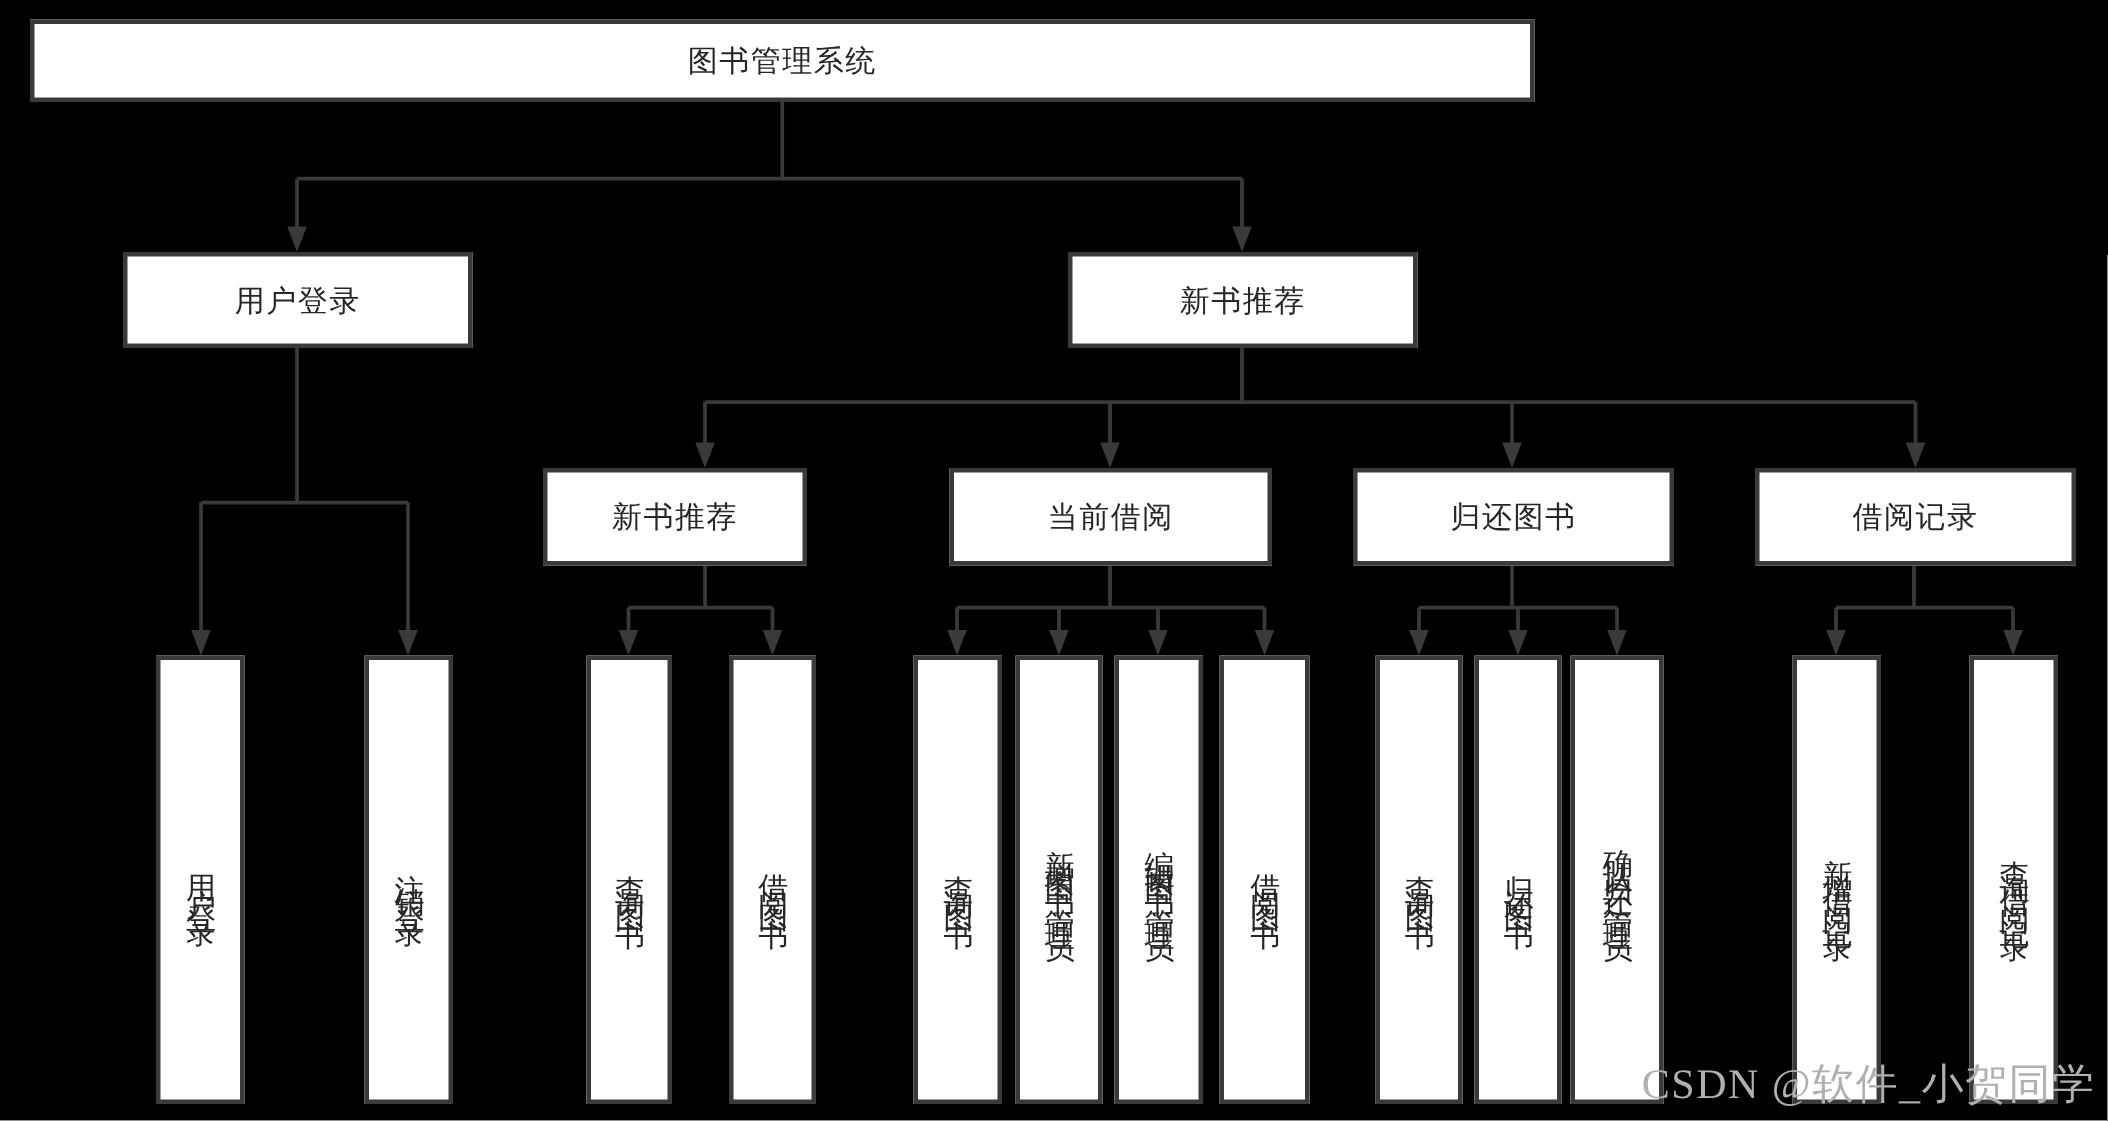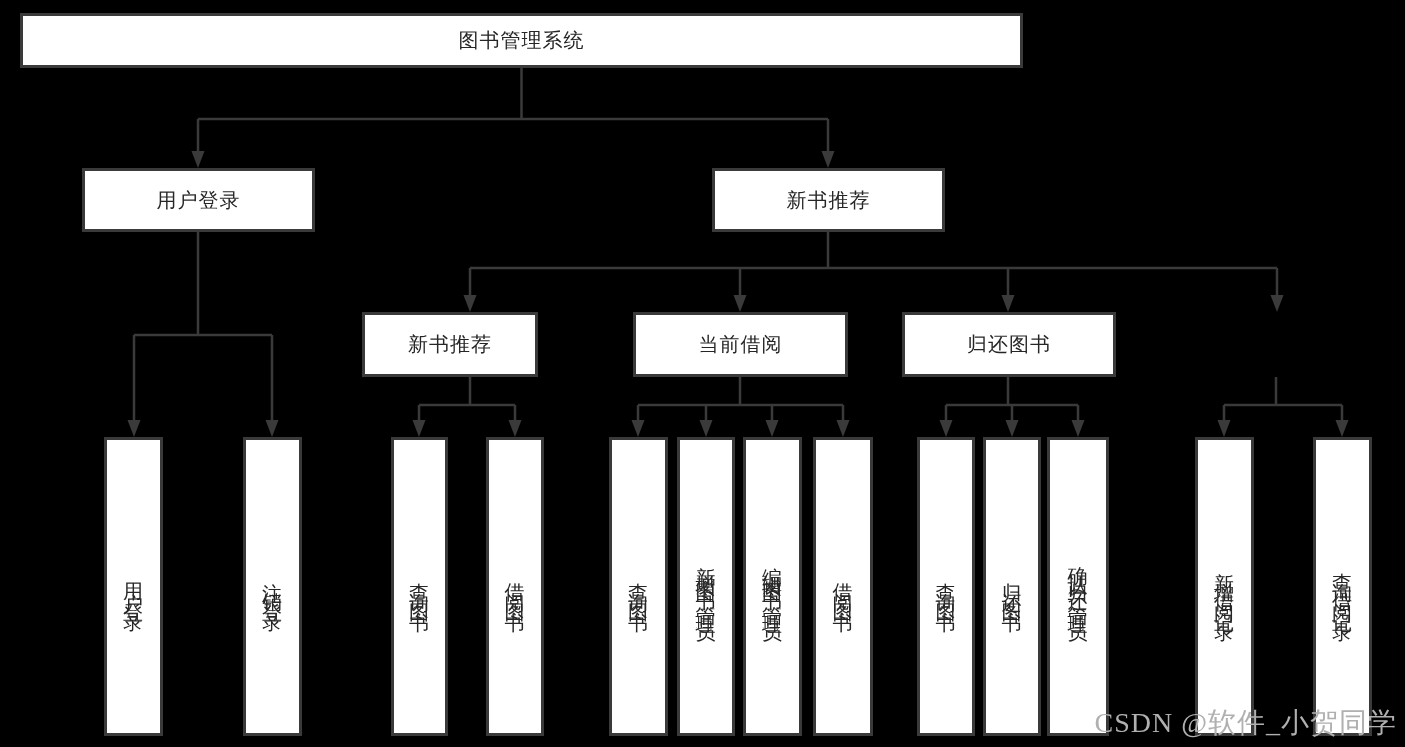--- a/index.html
+++ b/index.html
@@ -98,20 +98,23 @@
 
   <div class="box hbox" id="m0">
     <span class="lbl">新书推荐</span>
   </div>
   <div class="box hbox" id="m1">
     <span class="lbl">当前借阅</span>
   </div>
   <div class="box hbox" id="m2">
     <span class="lbl">归还图书</span>
   </div>
+  <div class="box hbox" id="m3">
+    <span class="lbl">借阅记录</span>
+  </div>
 
   <div class="box vbox leaf" id="a0">
     <span class="lbl">用户登录</span>
   </div>
   <div class="box vbox leaf" id="a1">
     <span class="lbl">注销登录</span>
   </div>
 
   <div class="box vbox leaf" id="b0">
     <span class="lbl">查询图书</span>

